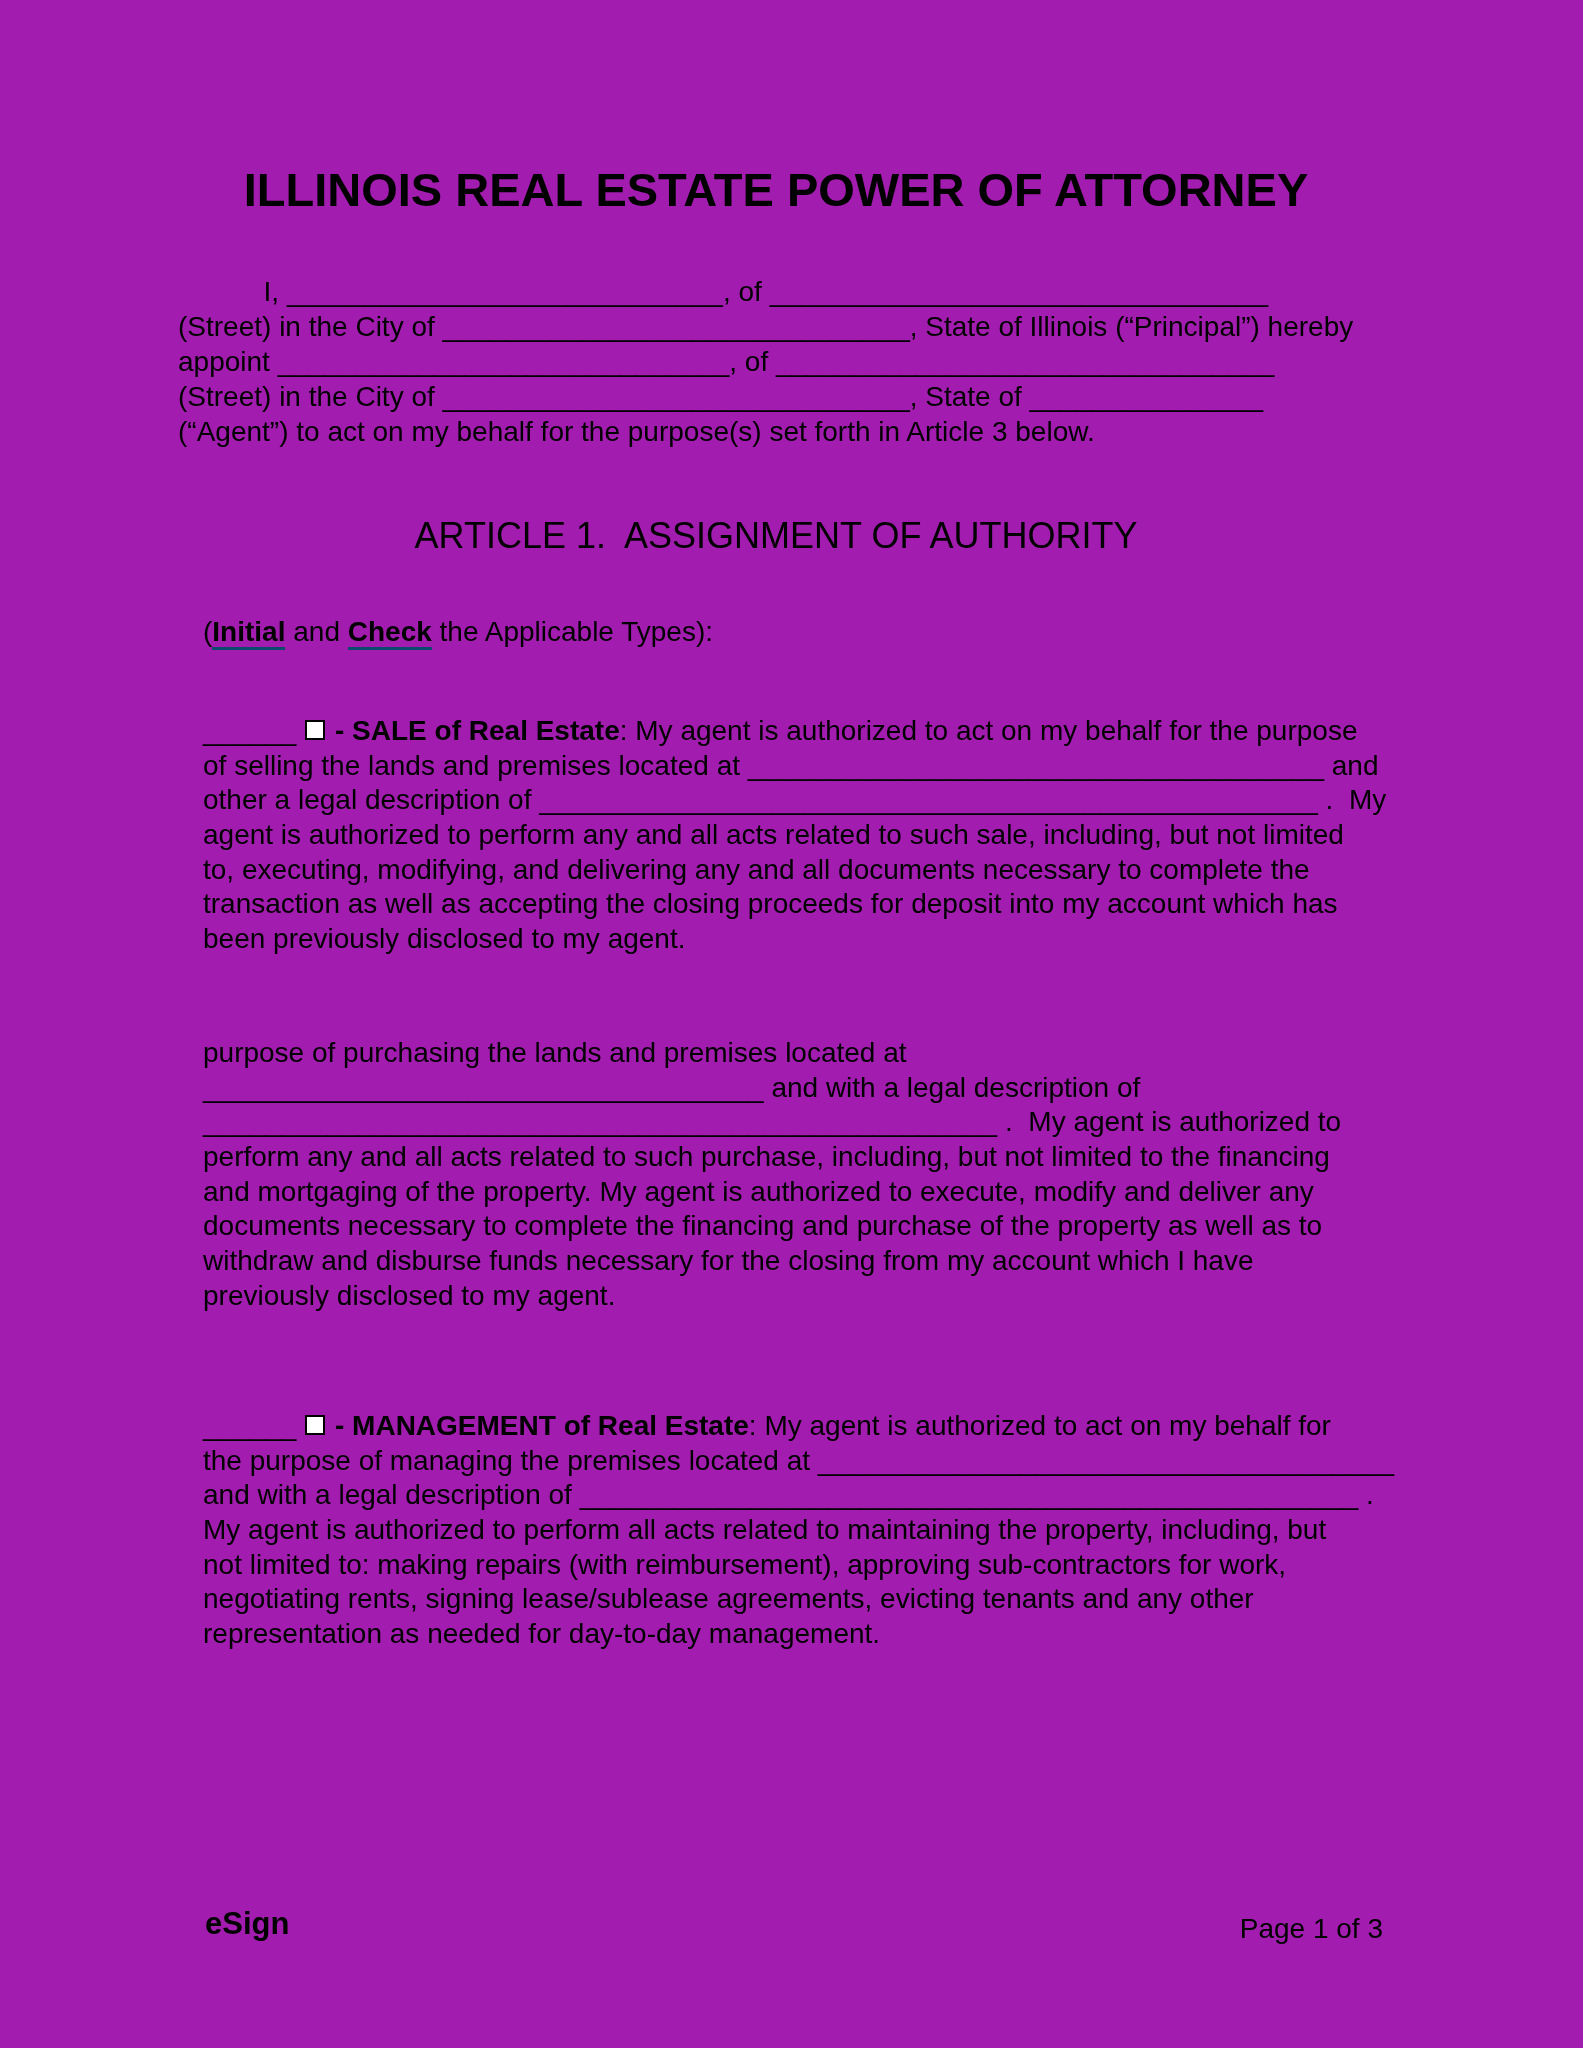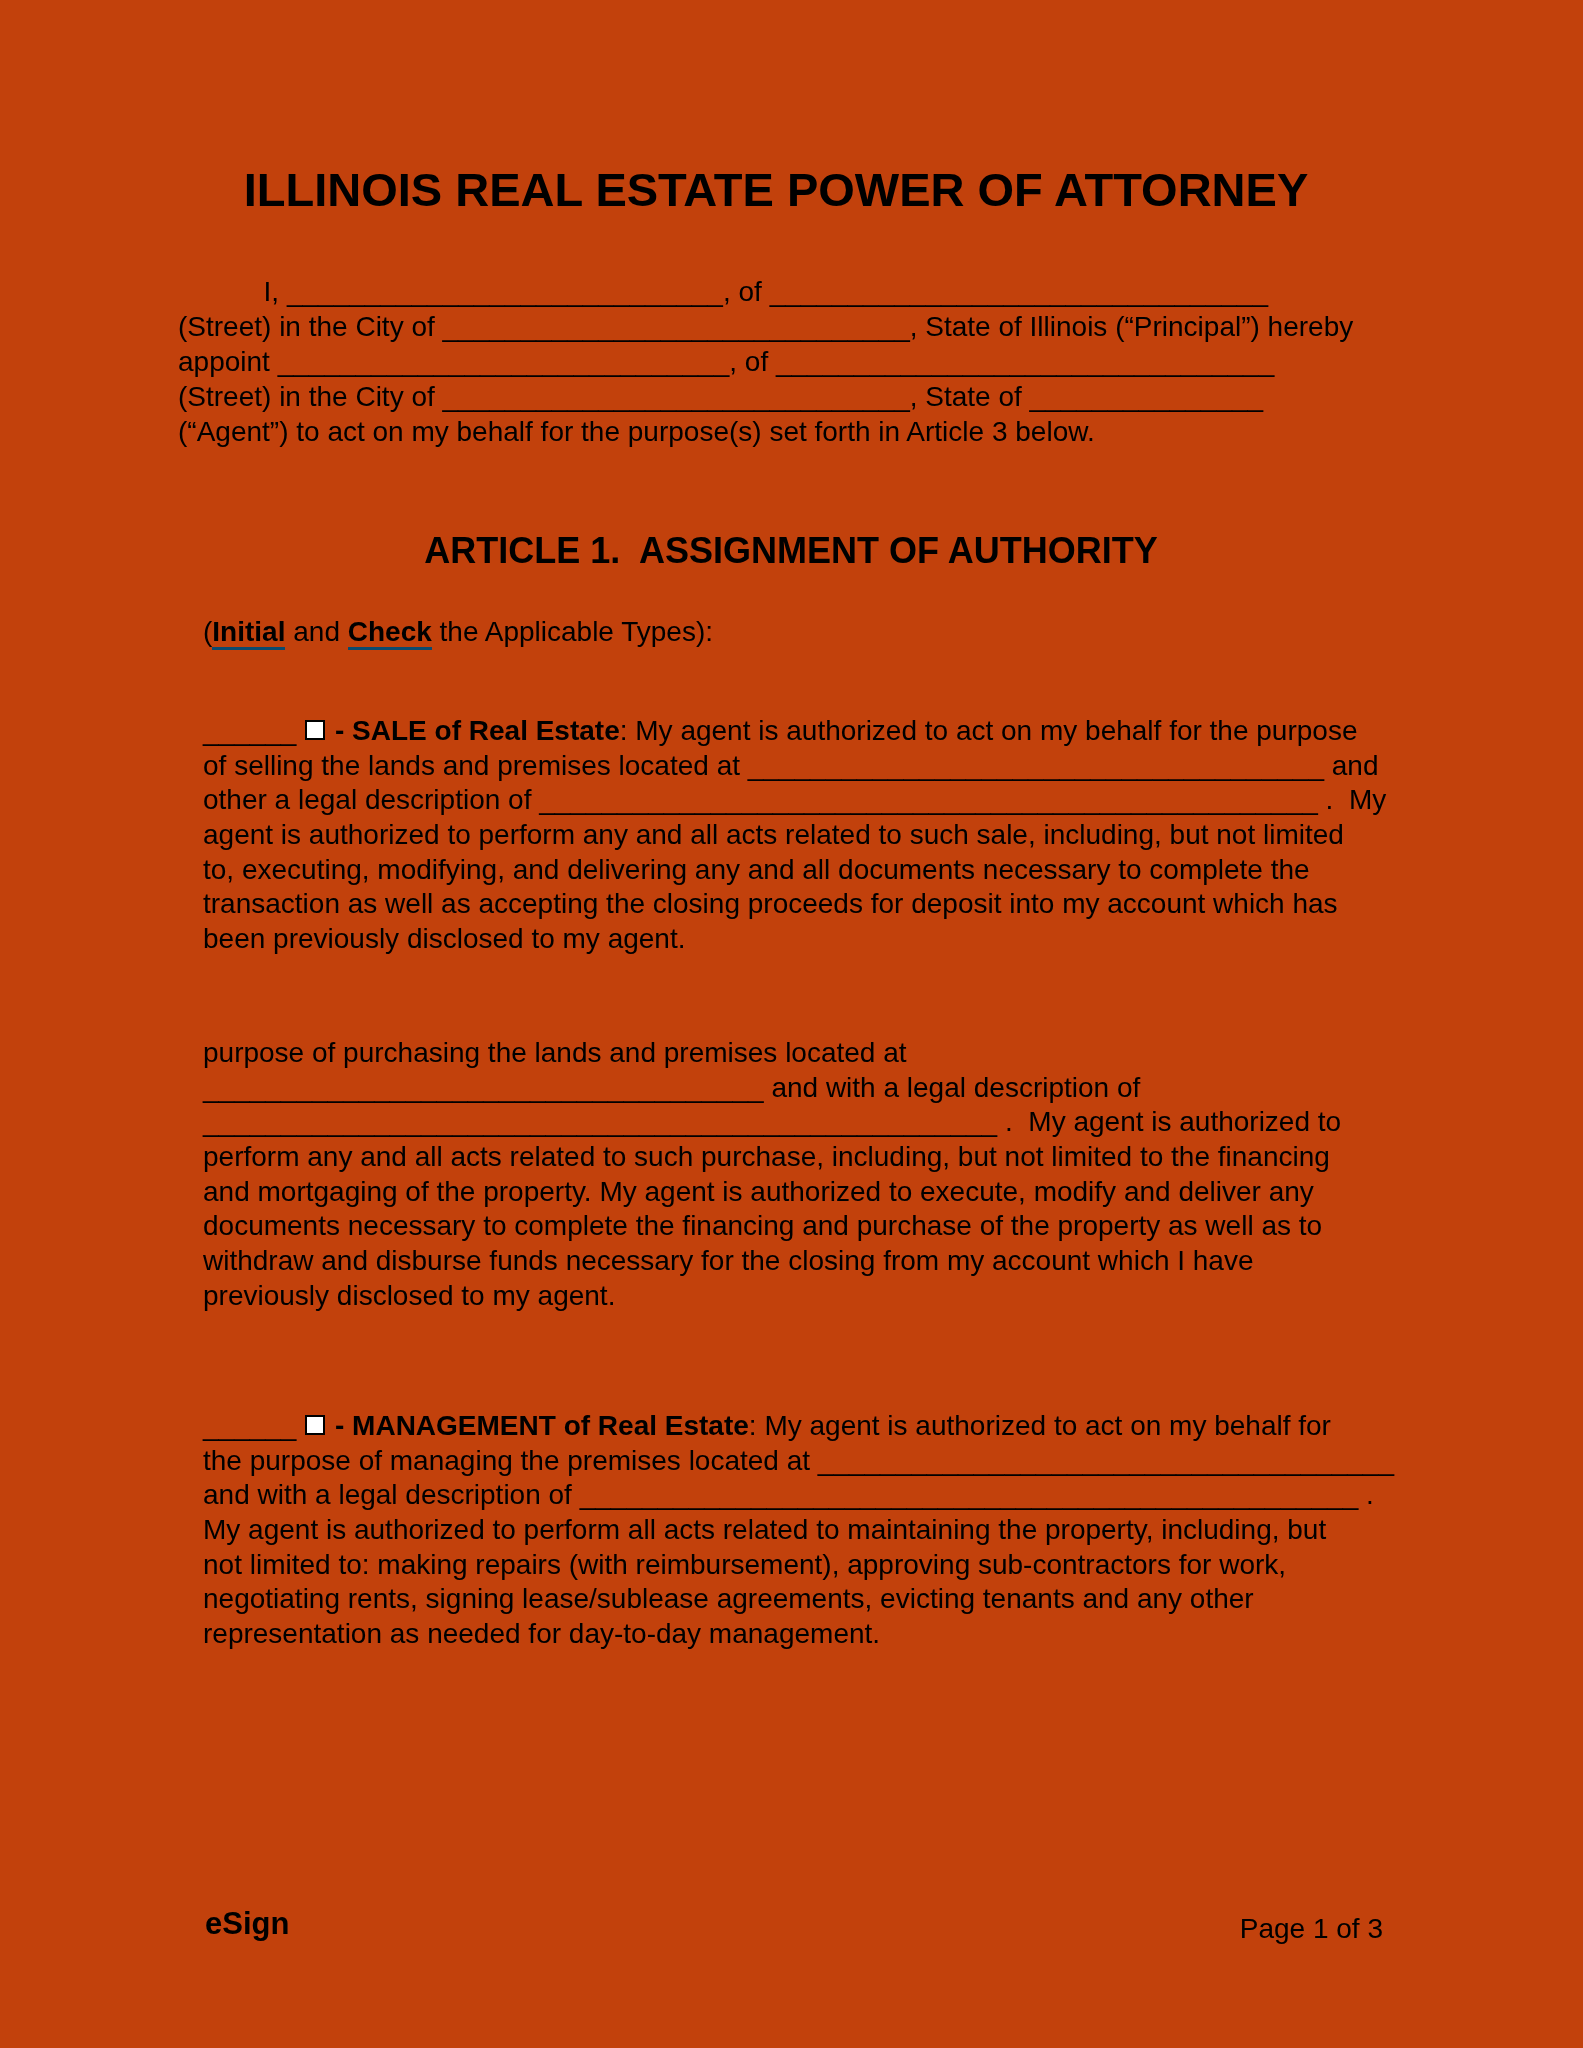--- a/index.html
+++ b/index.html
@@ -1,30 +1,30 @@
 <!DOCTYPE html>
 <html><head>
 <meta charset="utf-8">
 <style>
   html,body { margin:0; padding:0; background:#e8e8e8; }
   .page {
     position:relative; width:1583px; height:2048px;
-    background:#c2410c; margin:0 auto; overflow:hidden;
+    background:#a21caf; margin:0 auto; overflow:hidden;
     font-family:"Liberation Sans","DejaVu Sans",sans-serif;
     color:#000;
   }
   .doc-title {
     position:absolute; left:178px; top:162px; width:1196px;
     font-size:47px; font-weight:bold; text-align:center;
     line-height:1.2; white-space:pre; margin:0;
   }
   .article-heading {
     position:absolute; left:178px; top:516px; width:1196px;
-    font-size:36px; font-weight:bold; text-align:center;
-    line-height:40px; white-space:pre; margin:15px;
+    font-size:36px; font-weight:normal; text-align:center;
+    line-height:40px; white-space:pre; margin:0;
   }
   .para { position:absolute; font-size:28px; }
   .para .line { white-space:pre; height:34.7px; line-height:34.7px; }
   .para-intro .line { height:35px; line-height:35px; }
   .pos-intro       { left:178px; top:274px; }
   .pos-instruction { left:203px; top:614px; }
   .pos-sale        { left:203px; top:714px; }
   .pos-purchase    { left:203px; top:1036px; }
   .pos-management  { left:203px; top:1409px; }
   .bold { font-weight:bold; }

